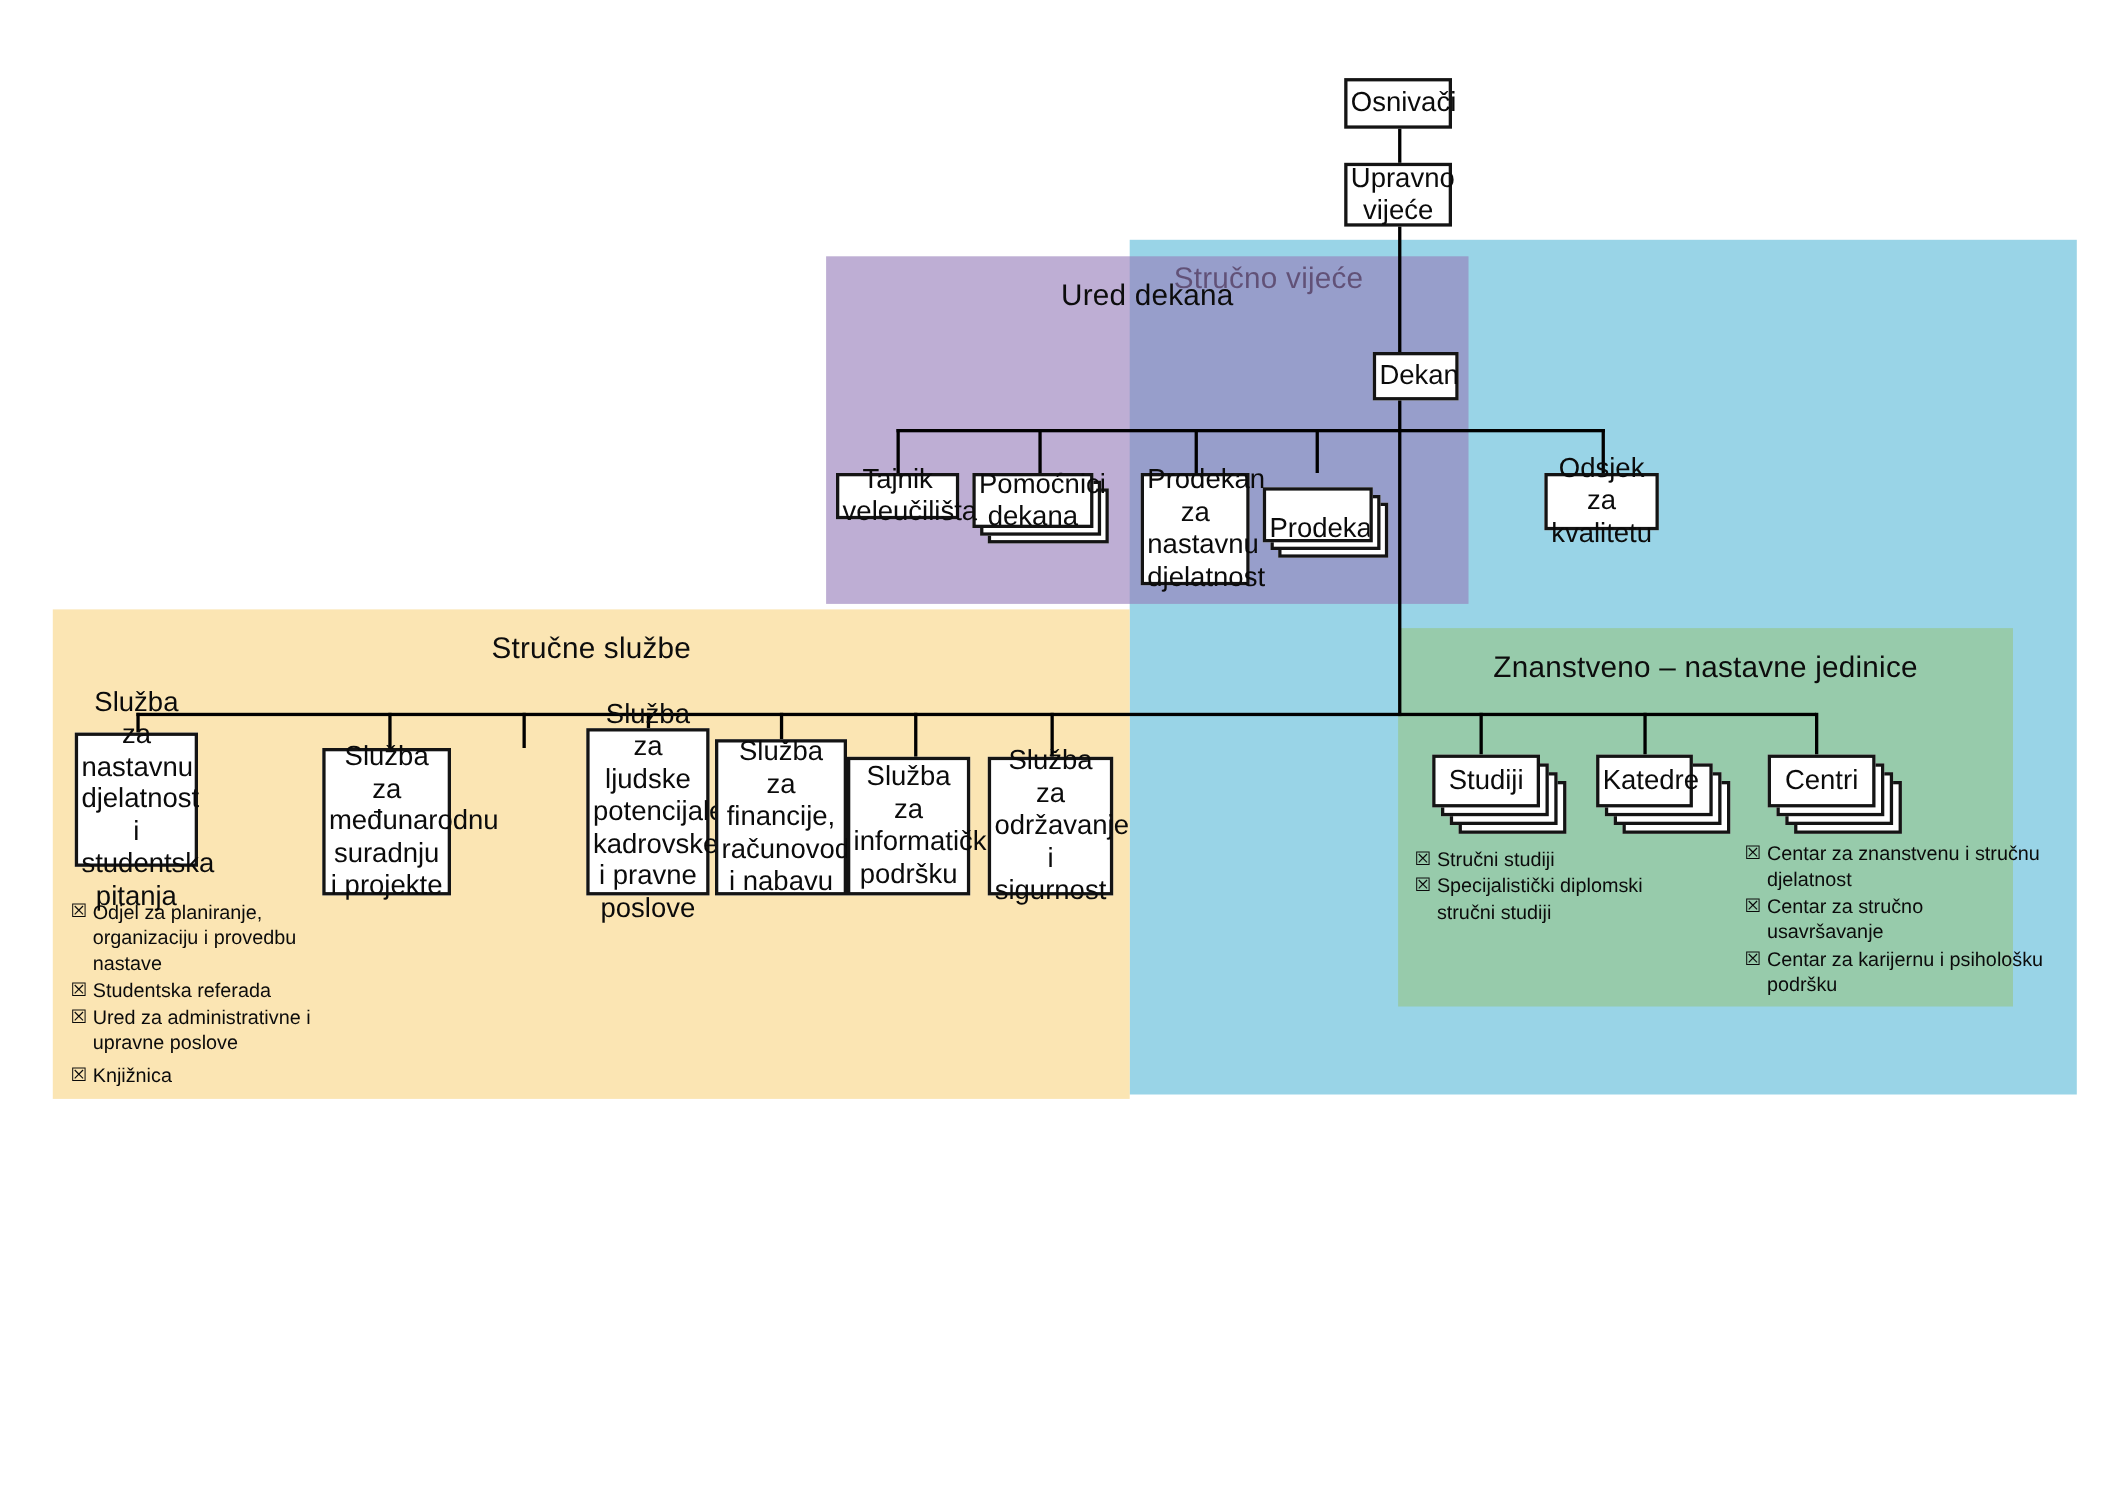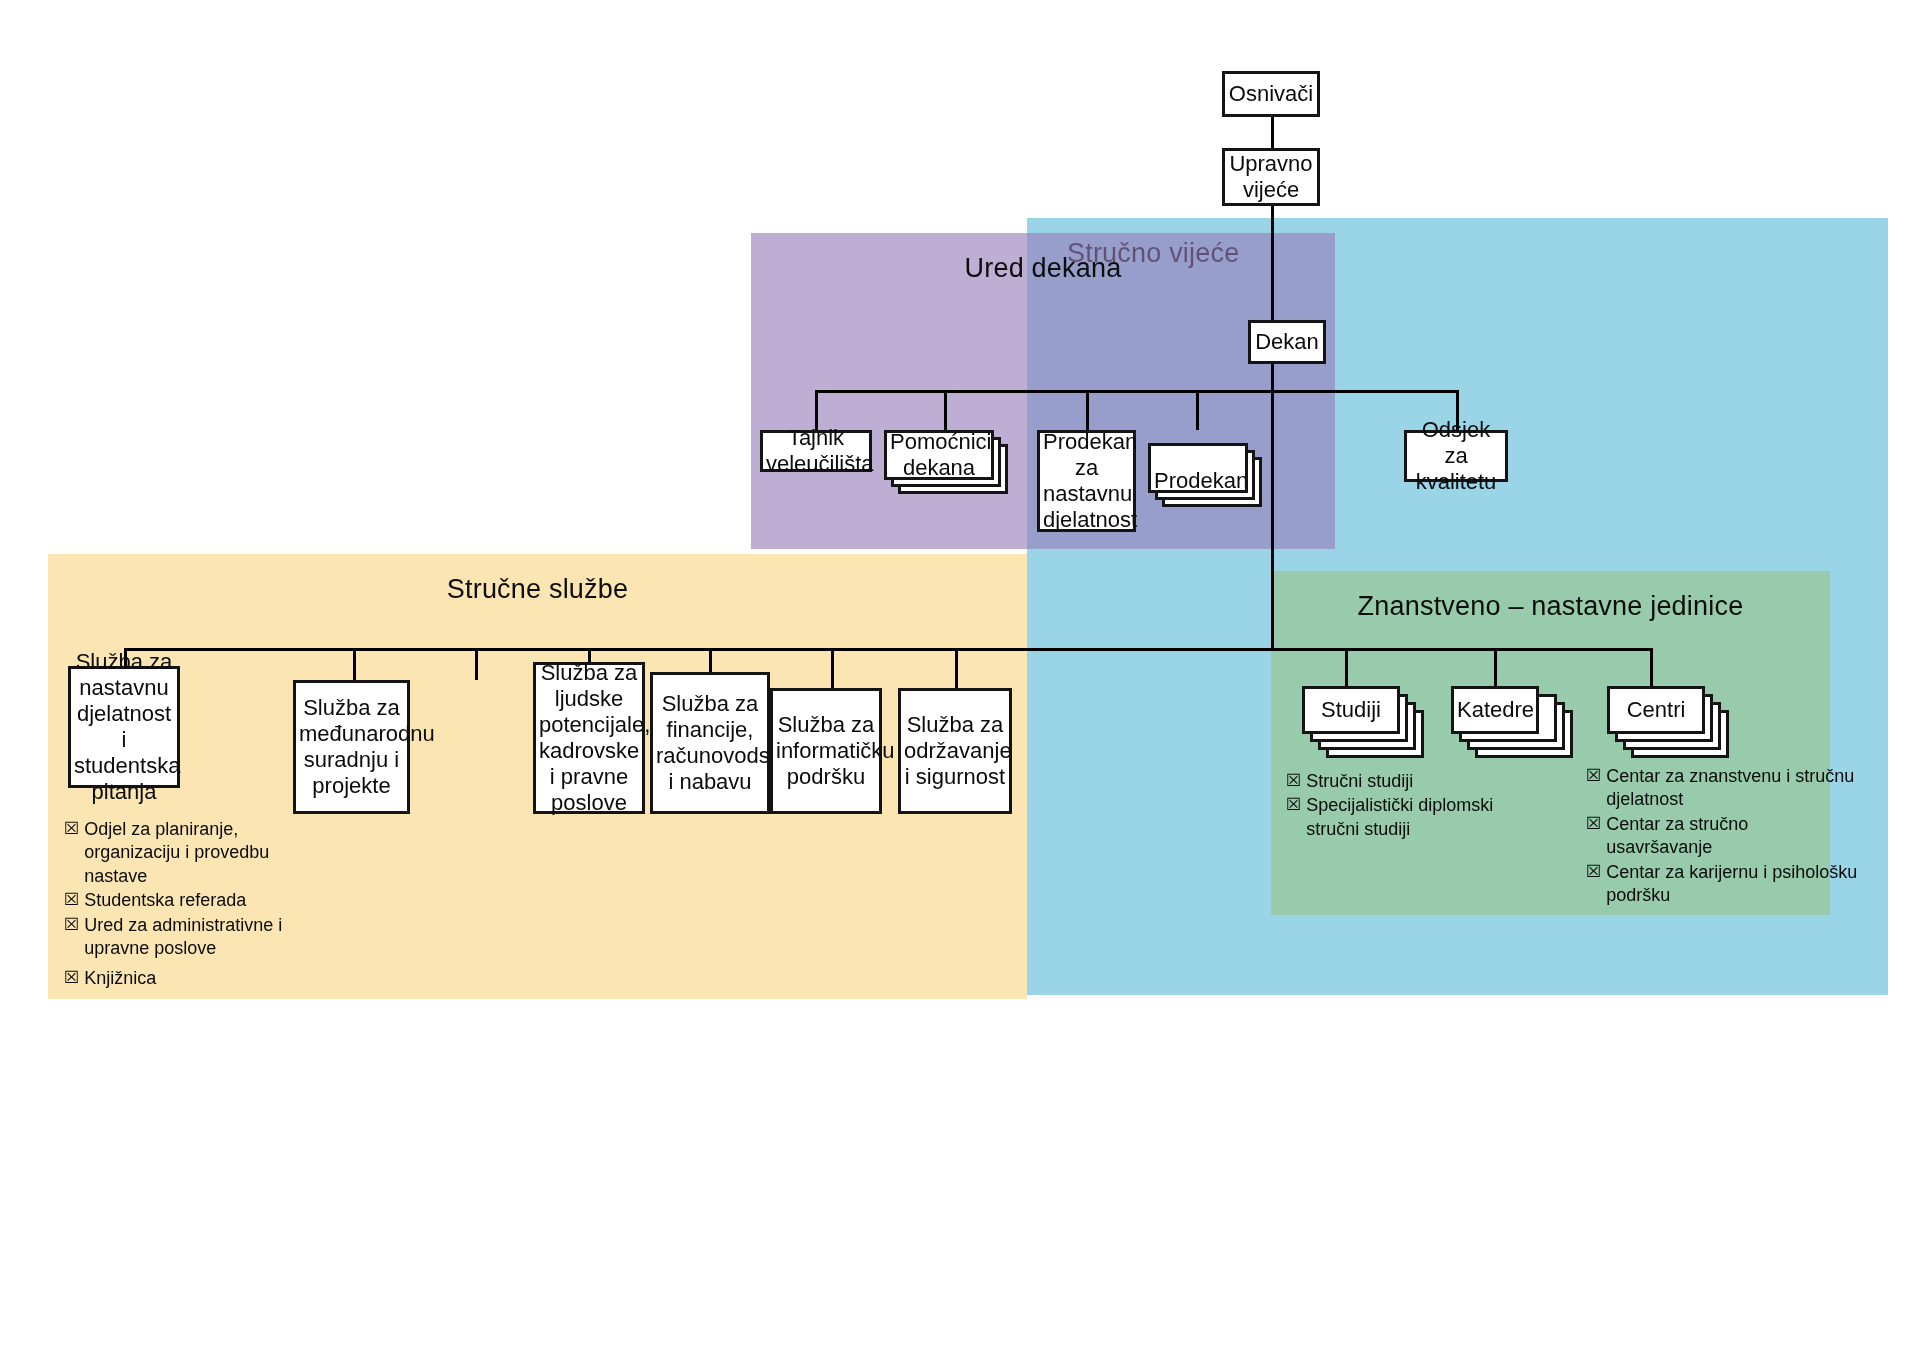--- a/index.html
+++ b/index.html
@@ -44,21 +44,21 @@
   .node{
     position:absolute;
     box-sizing:border-box;
     background:#ffffff;
     border:3px solid #141414;
     display:flex;
     align-items:center;
     justify-content:center;
     text-align:center;
     color:#0b0b0b;
-    font-size:22px;
+    font-size:25px;
     line-height:1.18;
     padding:2px 3px;
     z-index:6;
   }
   .node span{display:block;width:100%;}
 
   
   .stackwrap{ position:absolute; z-index:5; }
   .stackwrap .node{ position:absolute; left:0; top:0; }
   .stack-shadow{

